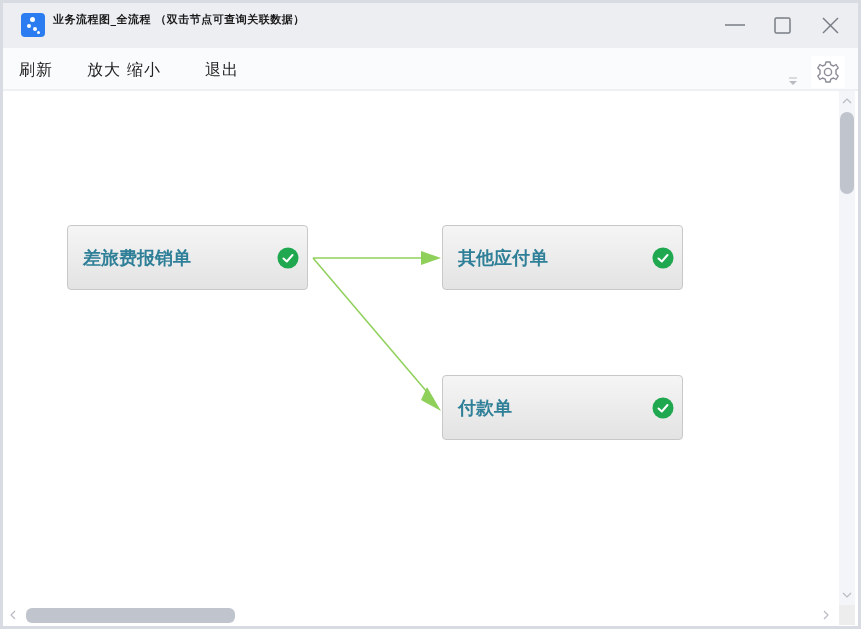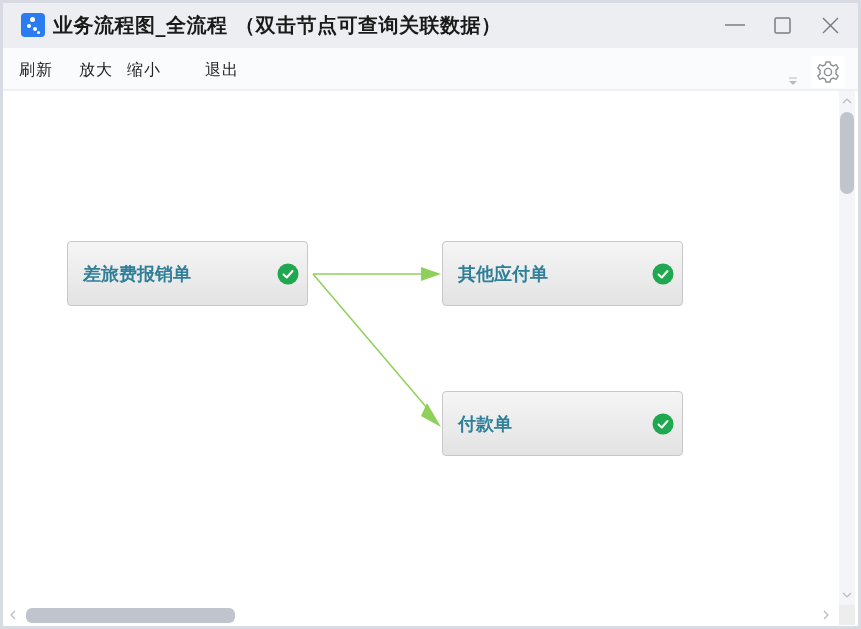--- a/index.html
+++ b/index.html
@@ -15,37 +15,37 @@
   .titlebar {
     position: absolute; left: 0; top: 0; width: 855px; height: 45px;
     background: #eceef2;
   }
   .app-icon {
     position: absolute; left: 18px; top: 10px; width: 24px; height: 24px;
     background: #2a7cf0; border-radius: 4px;
   }
   .app-icon i { position: absolute; background: #fff; border-radius: 50%; }
   .title {
-    position: absolute; left: 50px; top: 9px; font-size: 20px; color: #1a1a1a;
+    position: absolute; left: 50px; top: 9px; font-size: 11px; color: #1a1a1a;
     font-weight: bold; letter-spacing: 0.5px; white-space: nowrap;
   }
   .win-btn { position: absolute; top: 8px; width: 30px; height: 30px; cursor: pointer; }
   .toolbar {
     position: absolute; left: 0; top: 45px; width: 855px; height: 41px;
     background: #fafbfc; border-bottom: 2px solid #eef0f3;
   }
   .menu-item {
     position: absolute; top: 12px; font-size: 16px; color: #222; cursor: pointer;
     letter-spacing: 1px;
   }
   .settings-btn {
     position: absolute; left: 808px; top: 8px; width: 34px; height: 32px;
     background: #ffffff; cursor: pointer;
   }
-  .canvas { position: absolute; left: 0; top: 88px; width: 835px; height: 514px; }
+  .canvas { position: absolute; left: 0; top: 72px; width: 835px; height: 514px; }
   .node {
     position: absolute; width: 241px; height: 65px;
     border: 1.5px solid #c8c8c8; border-radius: 4px;
     background: linear-gradient(#f5f5f5, #e3e3e3);
     box-sizing: border-box; cursor: pointer;
   }
   .node-label {
     position: absolute; left: 15px; top: 20px; font-size: 18px; font-weight: bold;
     color: #2e7f97; white-space: nowrap;
   }
@@ -93,21 +93,21 @@
     <div class="win-btn" style="left:813px;">
       <svg width="30" height="30">
         <line x1="7" y1="7" x2="22" y2="22" stroke="#7a7d85" stroke-width="1.5"></line>
         <line x1="22" y1="7" x2="7" y2="22" stroke="#7a7d85" stroke-width="1.5"></line>
       </svg>
     </div>
   </div>
 
   <div class="toolbar">
     <span class="menu-item" style="left:16px;">刷新</span>
-    <span class="menu-item" style="left:76px;">放大</span>
+    <span class="menu-item" style="left:84px;">放大</span>
     <span class="menu-item" style="left:124px;">缩小</span>
     <span class="menu-item" style="left:202px;text-align:right;">退出</span>
 
     <svg style="position:absolute;left:784px;top:28px;" width="12" height="10">
       <line x1="2" y1="2" x2="10" y2="2" stroke="#b8bbc2" stroke-width="1"></line>
       <polygon points="2,5 10,5 6,9" fill="#b8bbc2"></polygon>
     </svg>
 
     <div class="settings-btn">
       <svg width="34" height="32" viewBox="0 0 34 32">

